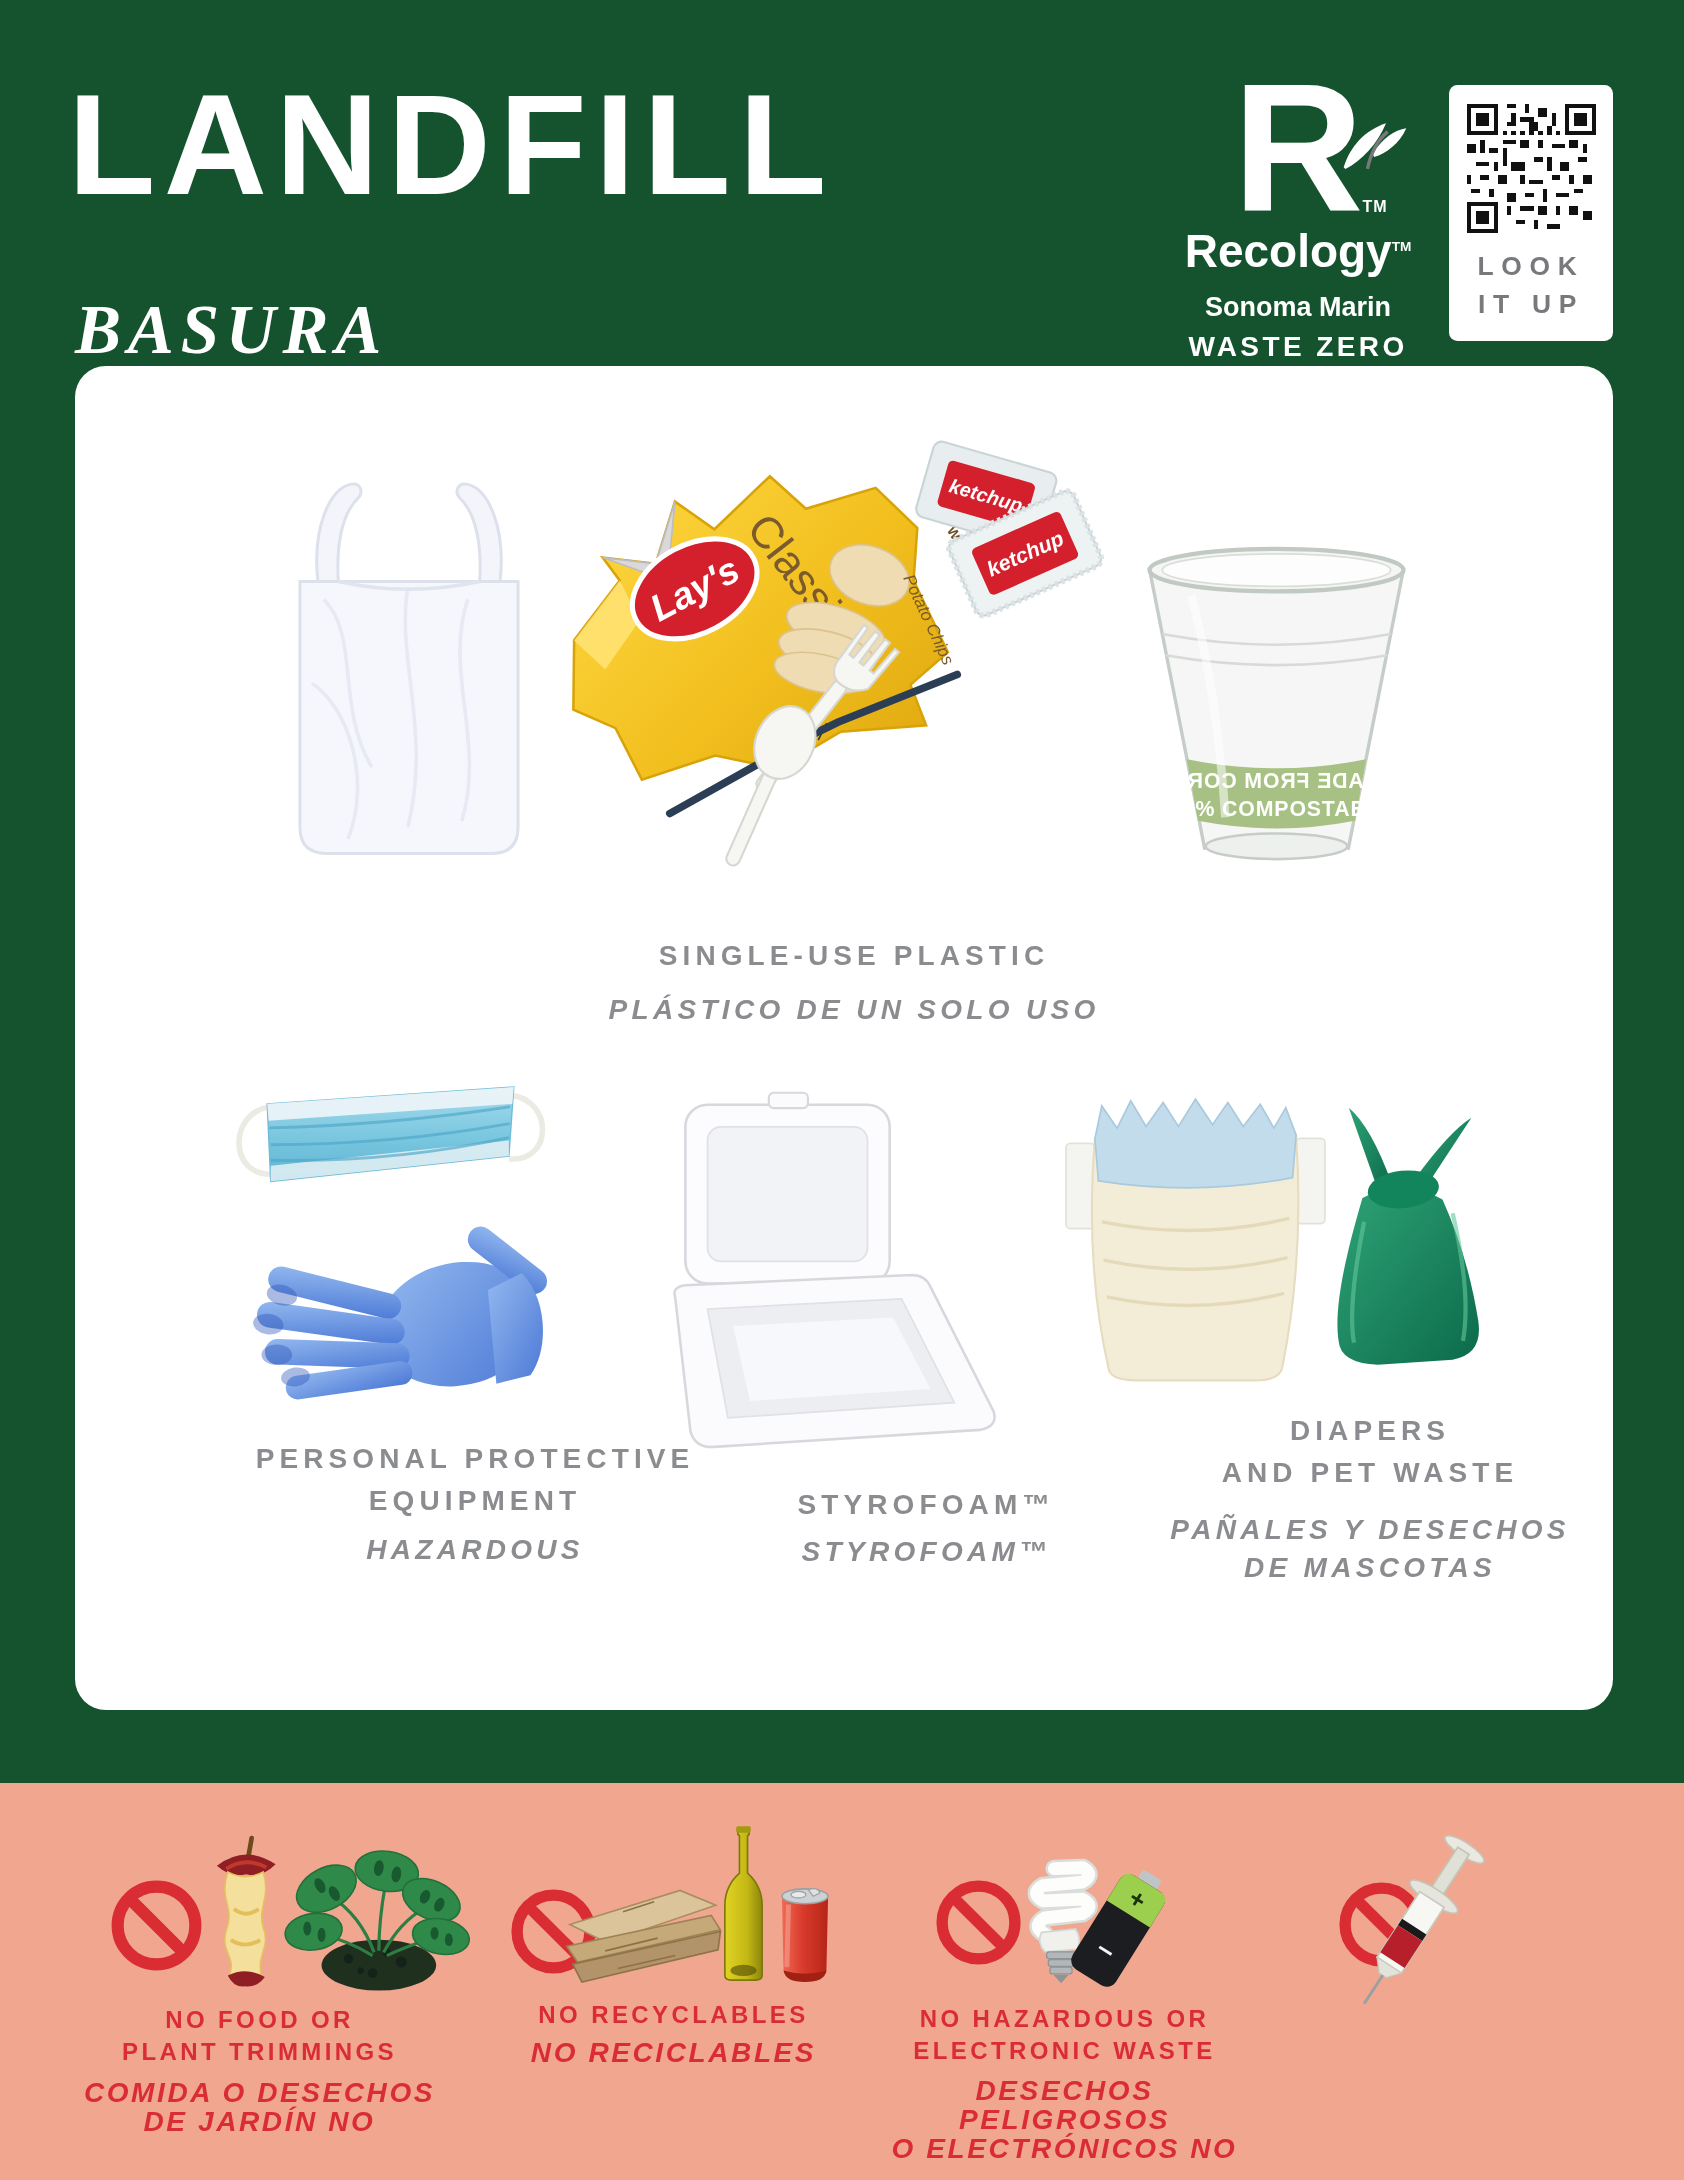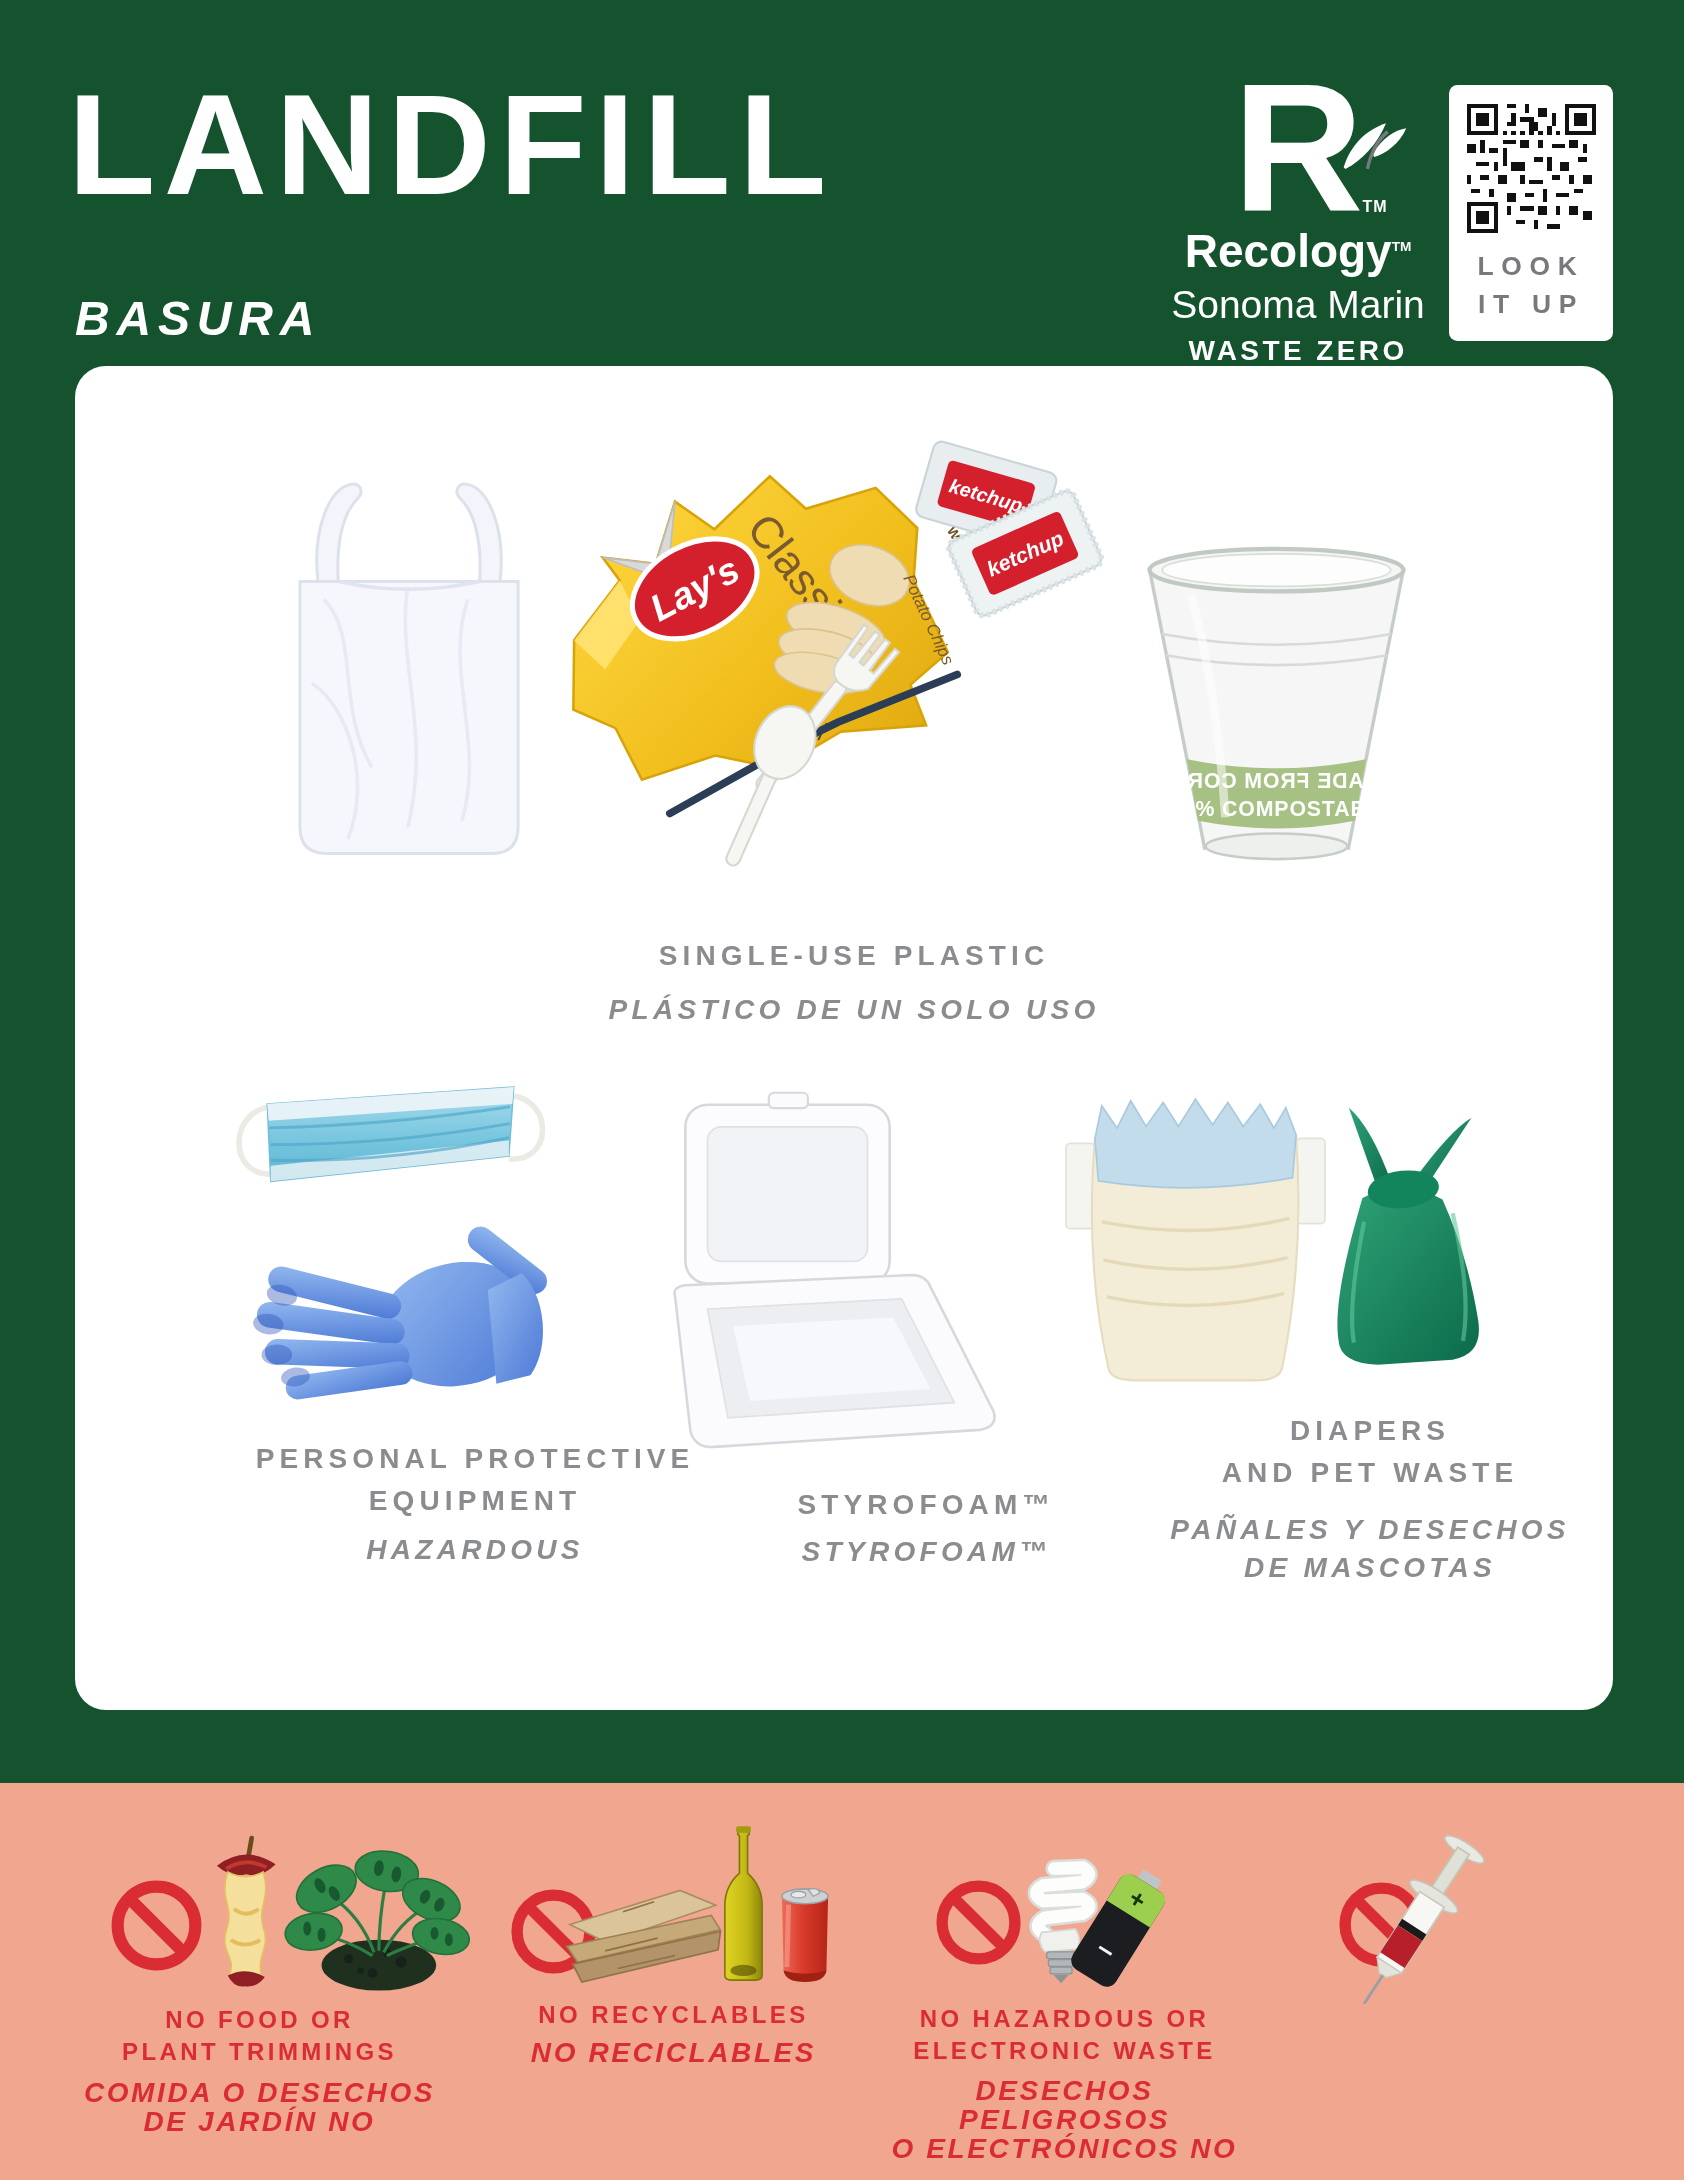--- a/index.html
+++ b/index.html
@@ -2,27 +2,27 @@
 <html style="font-size:13.6px"><head>
 <meta charset="utf-8">
 <style>
   html,body{margin:0;padding:0;background:#4b4c4f;}
   *{box-sizing:border-box;}
   .poster{position:relative;width:1685px;height:2181px;margin:0 auto;overflow:hidden;
           font-family:"Liberation Sans", sans-serif;background:#14532d;}
   .abs{position:absolute;}
   
   .hdr-title{left:68px;top:73px;font-size:143px;font-weight:700;color:#fff;letter-spacing:8.5px;line-height:1;}
-  .hdr-sub{left:75px;top:291px;font-size:48px;font-weight:700;font-style:italic;color:#fff;letter-spacing:6.8px;}
+  .hdr-sub{left:75px;top:291px;font-size:69px;font-weight:700;font-style:italic;color:#fff;letter-spacing:6.8px;font-family:Liberation Serif, serif;}
   .brand{left:1170px;top:58px;width:256px;text-align:center;color:#fff;}
   .r-mark{font-size:181px;font-weight:700;line-height:1;position:relative;display:inline-block;}
   .r-tm{font-size:16px;letter-spacing:0.9px;position:absolute;right:-24px;bottom:24px;}
   .brand-name{font-size:46px;font-weight:600;margin-top:-15.3px;letter-spacing:0;}
   .brand-name sup{font-size:13.6px;}
-  .brand-region{font-size:39px;font-weight:400;margin-top:5px;}
+  .brand-region{font-size:27px;font-weight:700;margin-top:14px;}
   .brand-tag{font-size:28px;font-weight:700;letter-spacing:3.4px;margin-top:8.5px;}
   .qr-box{left:1449px;top:85px;width:164px;height:256px;background:#fff;border-radius:8.5px;text-align:center;padding-top:19px;}
   .qr-box svg{width:129px;height:129px;display:block;margin:0 auto;}
   .qr-label{margin-top:13.6px;font-size:26.4px;font-weight:700;letter-spacing:7.7px;color:#77797d;line-height:38px;}
   
   .card{left:75px;top:366px;width:1538px;height:1344px;background:#fff;border-radius:31px;}
   .glabel{text-align:center;color:#8a8c8f;}
   .glabel .b{display:block;font-weight:700;font-size:28px;letter-spacing:5.1px;line-height:42px;}
   .glabel .i{display:block;font-style:italic;font-weight:600;font-size:28px;letter-spacing:4.3px;line-height:38px;}
   .glabel .gap{display:block;height:13.6px;}

